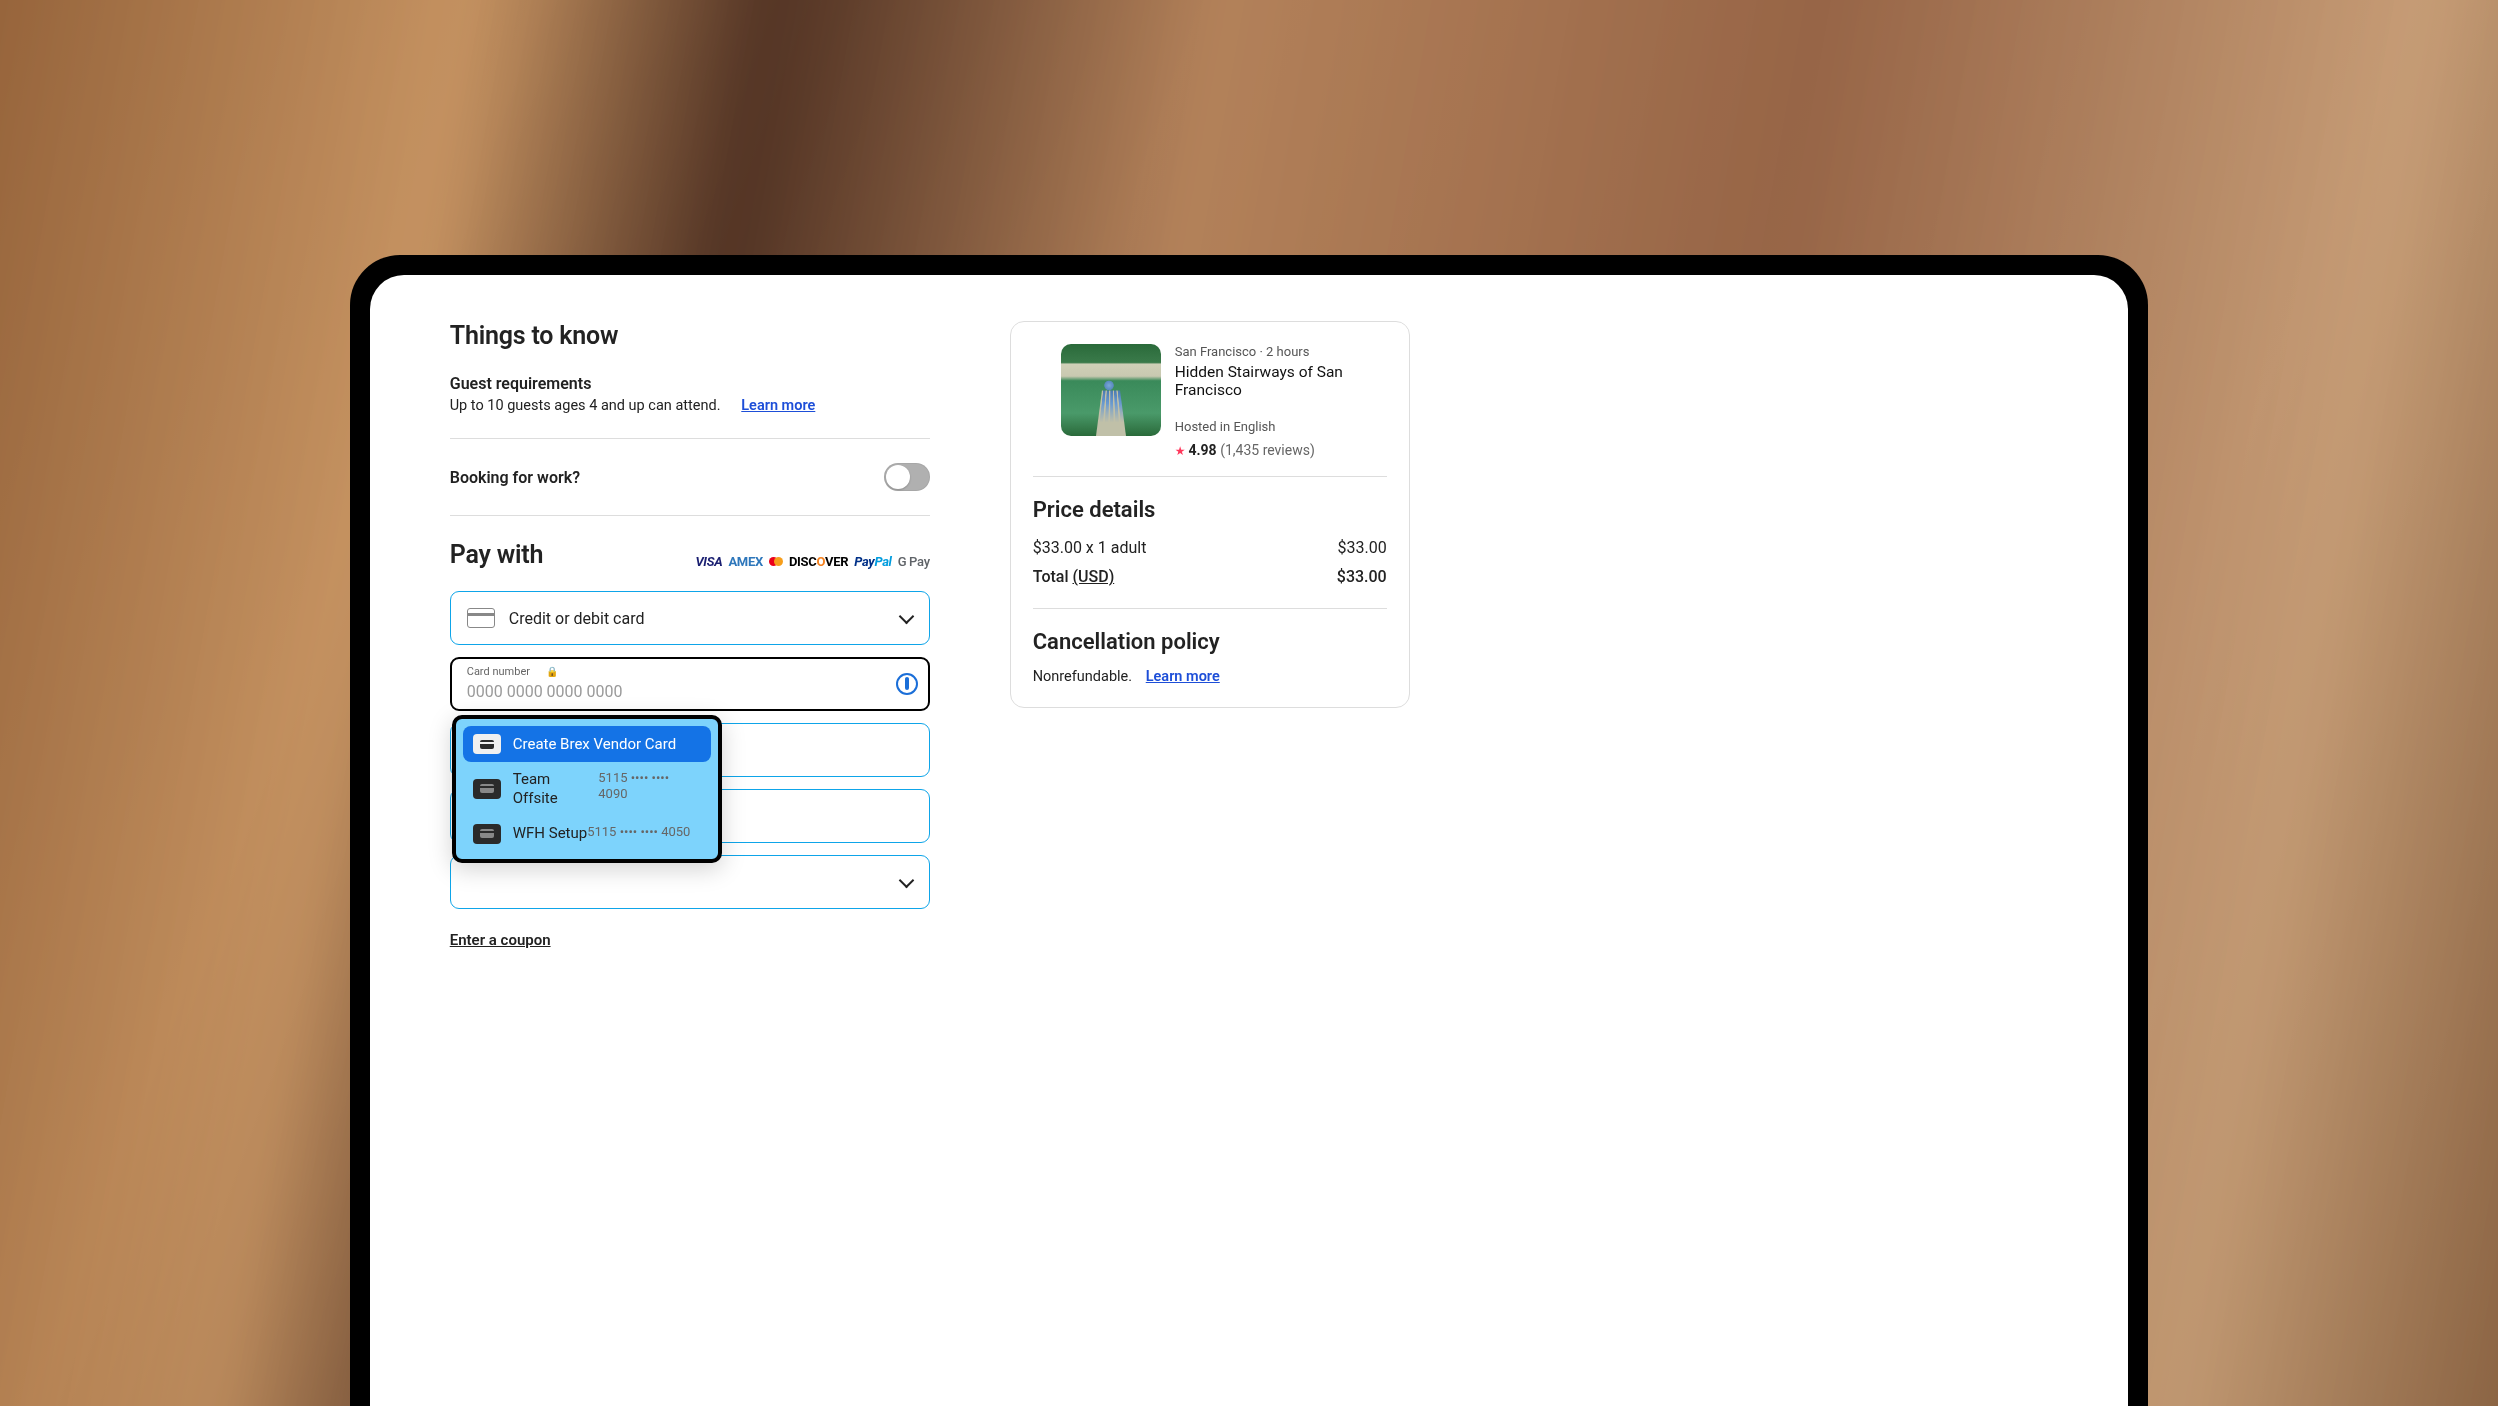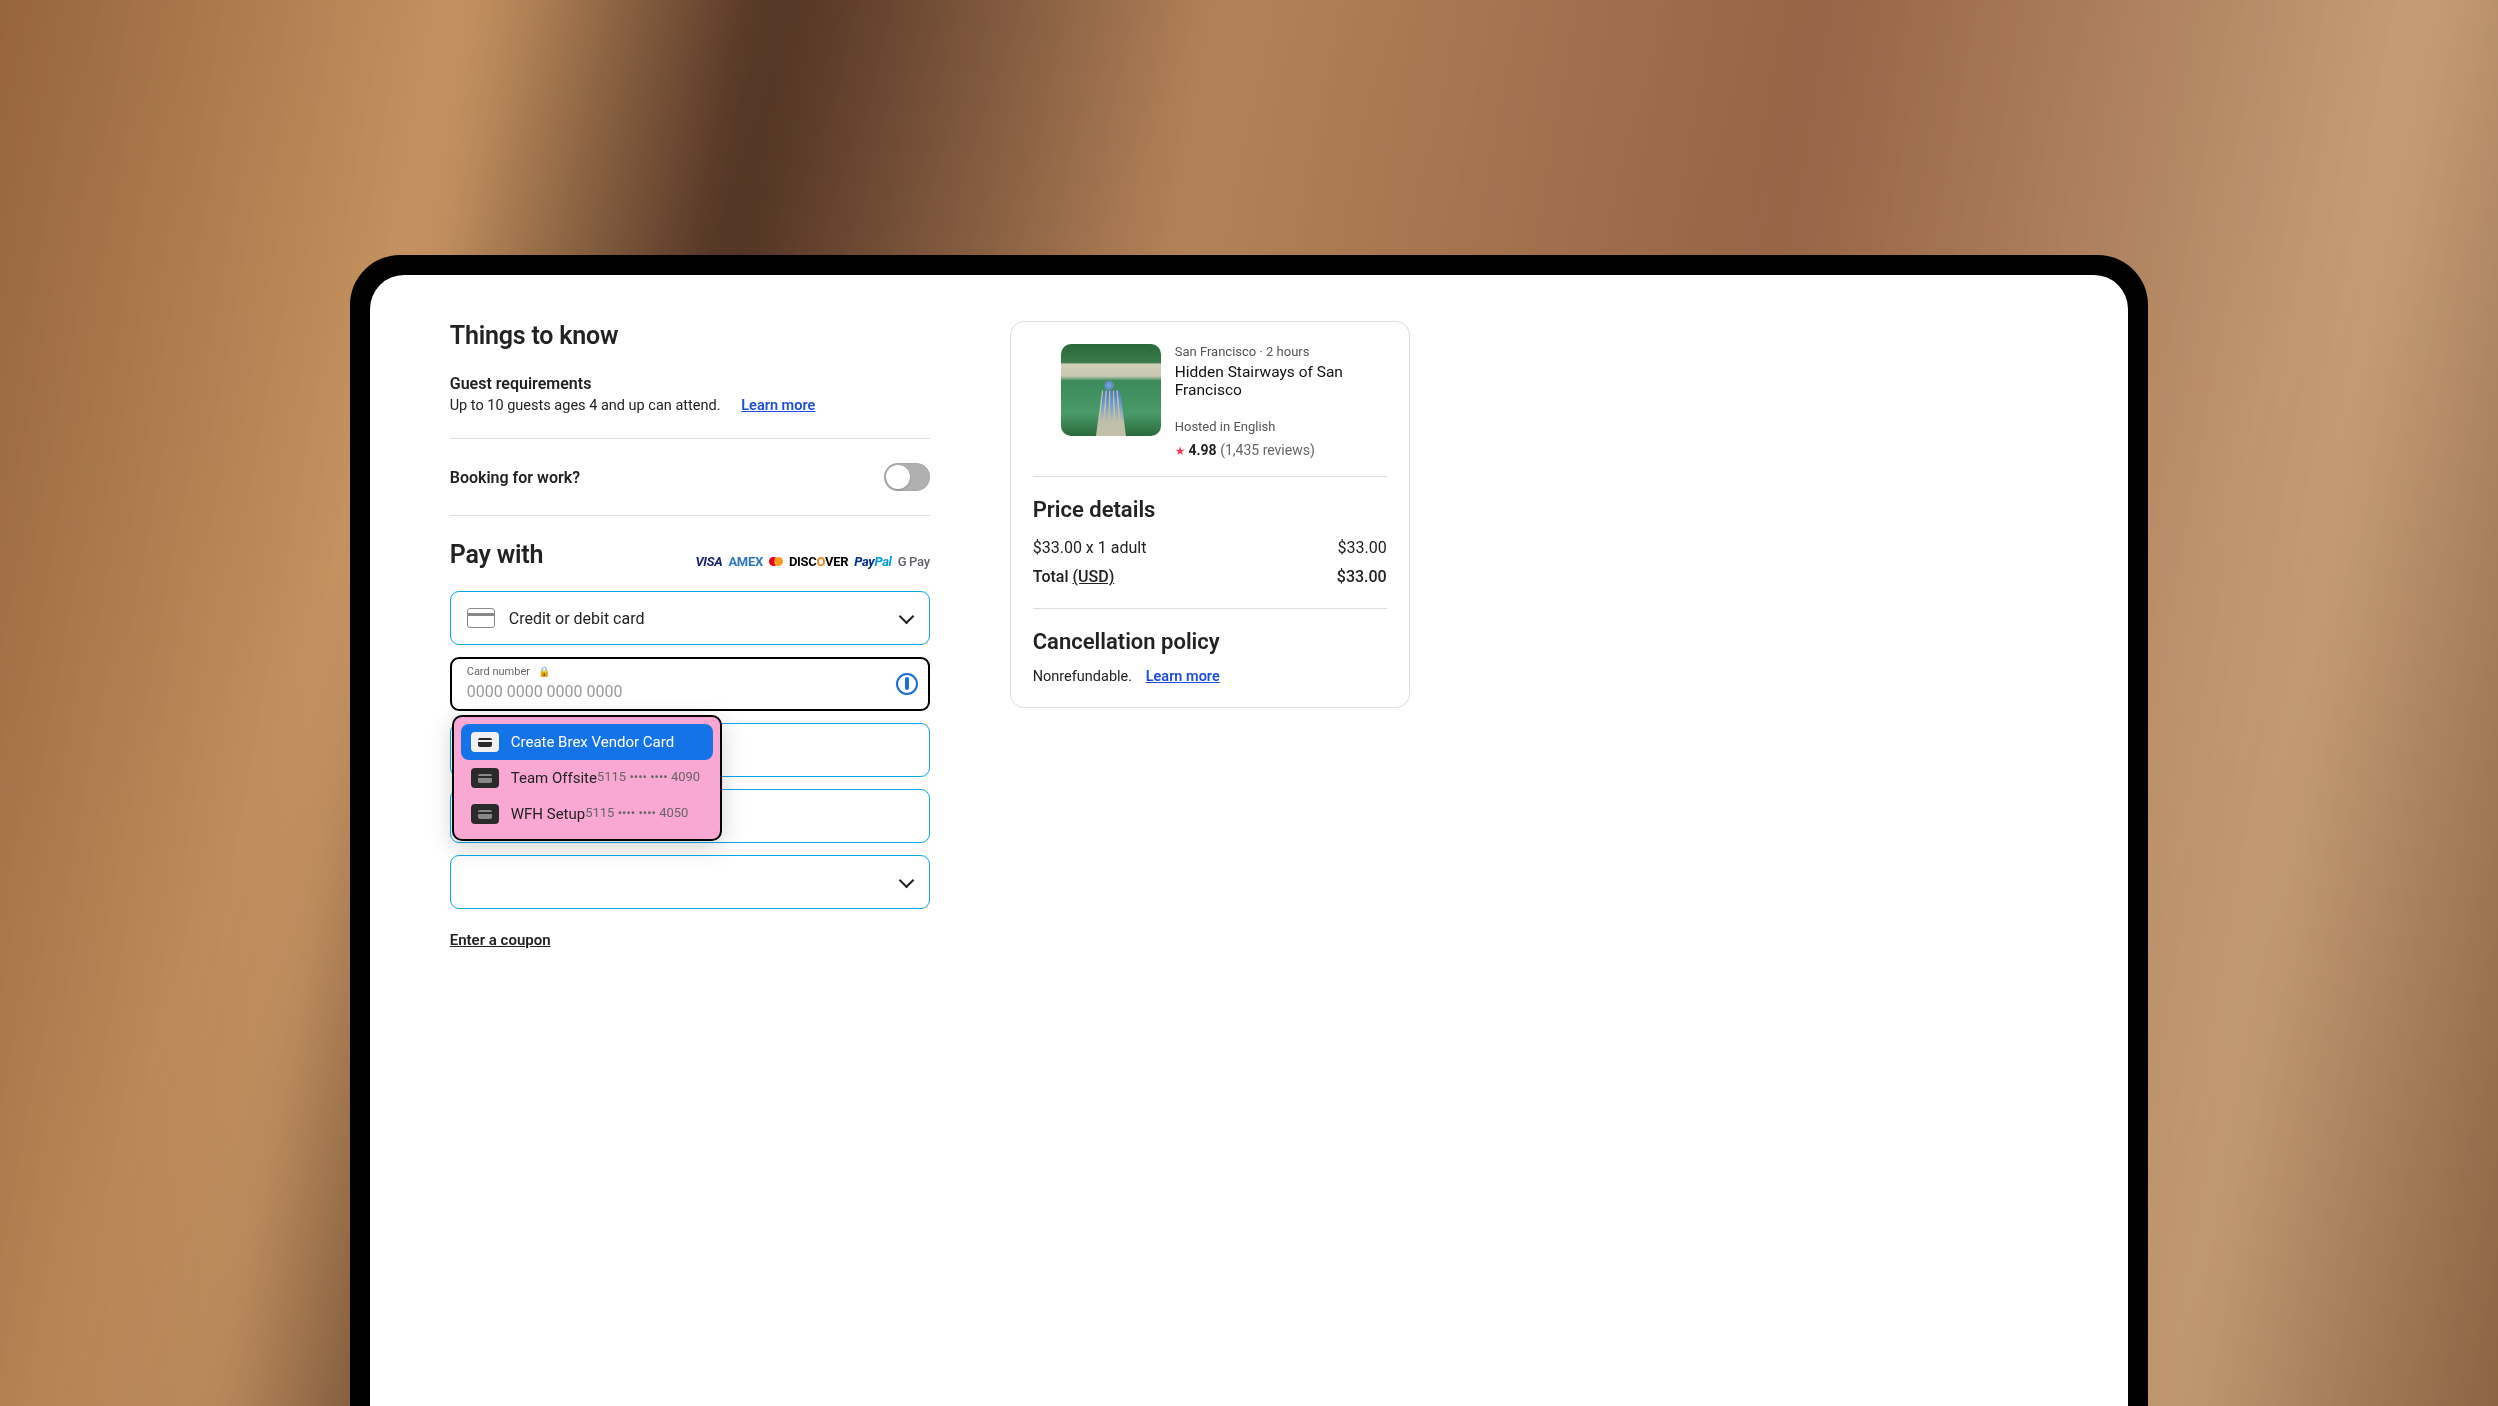--- a/index.html
+++ b/index.html
@@ -85,44 +85,44 @@
     gap: 14px;
     padding: 0 16px;
     height: 54px;
     margin-bottom: 12px;
     position: relative;
   }
   .field.focused { border: 2px solid #000; padding: 0 15px; height: 54px; }
   .field .label-float {
     position: absolute; top: 6px; left: 15px;
     font-size: 11px; color: #666;
-    display:flex; align-items:center; gap:8px;
+    display:flex; align-items:center; gap:16px;
   }
   .field.focused .value-area { margin-top: 14px; }
   .field .value-area { flex:1; font-size:16px; color:#9a9a9a; }
   .card-ic {
     width: 28px; height: 20px; border:1.5px solid #888; border-radius:3px; position:relative;
   }
   .card-ic:after { content:""; position:absolute; left:0; right:0; top:4px; height:3px; background:#888; }
   .chev { width:14px; height:14px; position:relative; }
   .chev:before { content:""; position:absolute; width:9px; height:9px; border-right:2px solid #222; border-bottom:2px solid #222; transform:rotate(45deg); top:0; left:2px; }
 
   .op-badge {
     width:22px;height:22px;border-radius:50%;border:2px solid #1a6ed8;
     display:flex;align-items:center;justify-content:center;
     position:absolute; right:10px; top:50%; transform:translateY(-50%);
   }
   .op-badge:after{ content:""; width:4px;height:12px; background:#1a6ed8; border-radius:2px; }
   .op-badge:before{ content:""; position:absolute; width:4px;height:4px; background:#1a6ed8; border-radius:50%; top:2px; }
 
   .dropdown {
     position:absolute; left:0; top:56px; width:270px;
-    background:#f9a8d4; border-radius:10px;
+    background:#7dd3fc; border-radius:10px;
     box-shadow: 0 6px 24px rgba(0,0,0,0.18);
-    border:2px solid #000000;
+    border:4px solid #000000;
     padding:7px; z-index:10;
   }
   .dd-item {
     display:flex; align-items:center; gap:12px;
     padding:8px 10px; border-radius:8px; cursor:pointer;
     font-size:15px;
   }
   .dd-item.hl { background:#1473e6; color:#fff; }
   .dd-item .ci {
     width:28px; height:20px; border-radius:4px; background:#2a2a2a;

